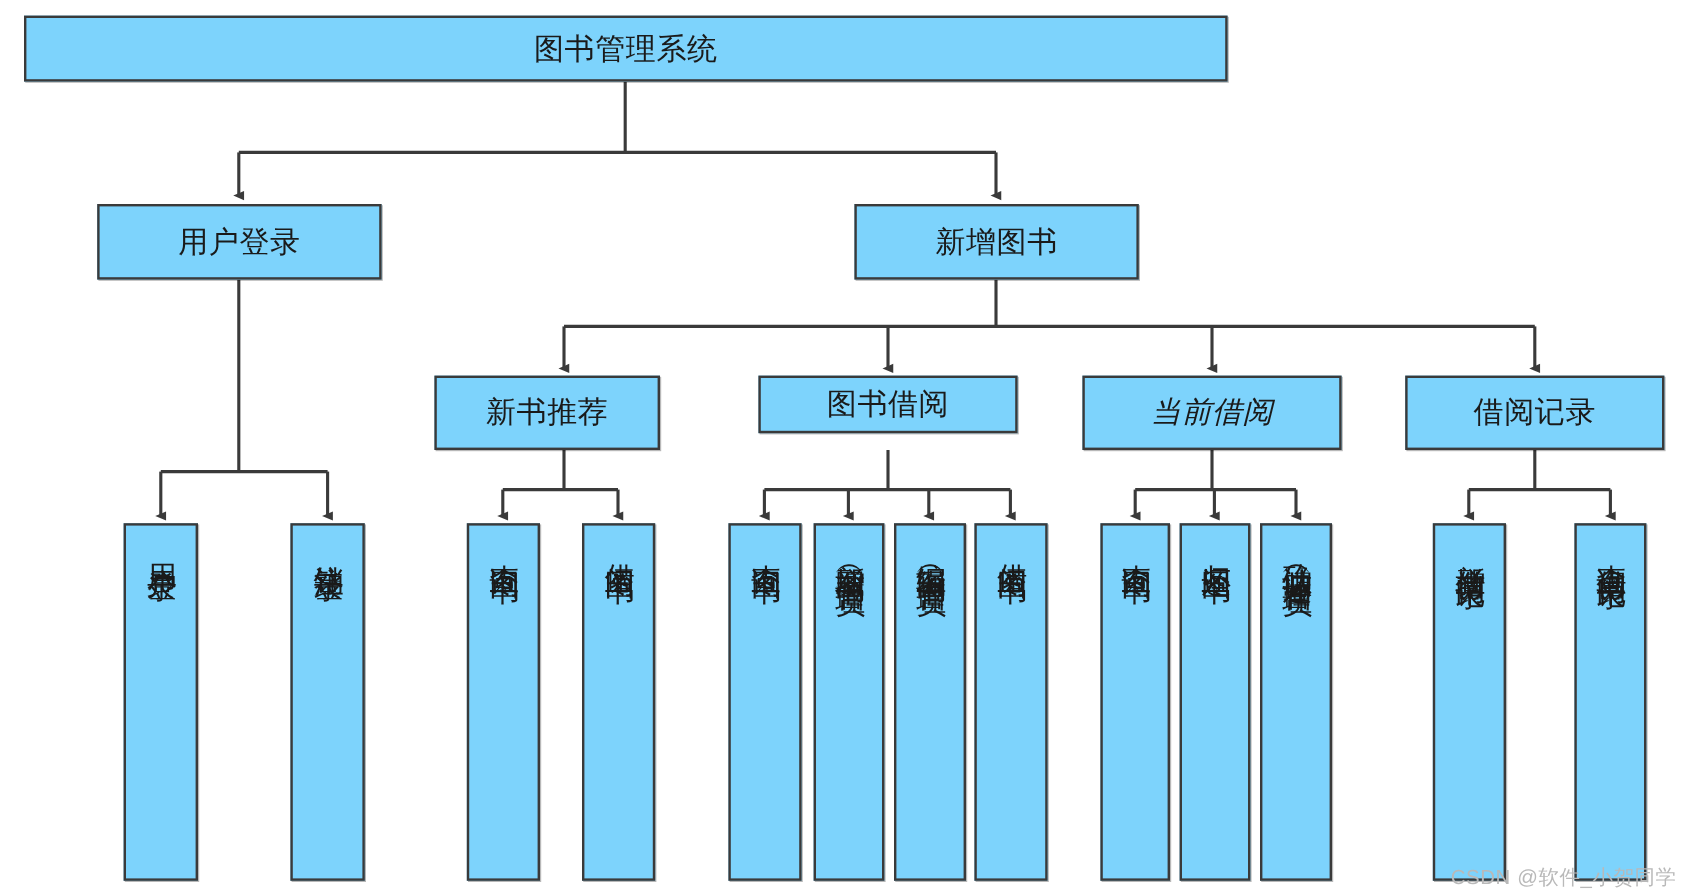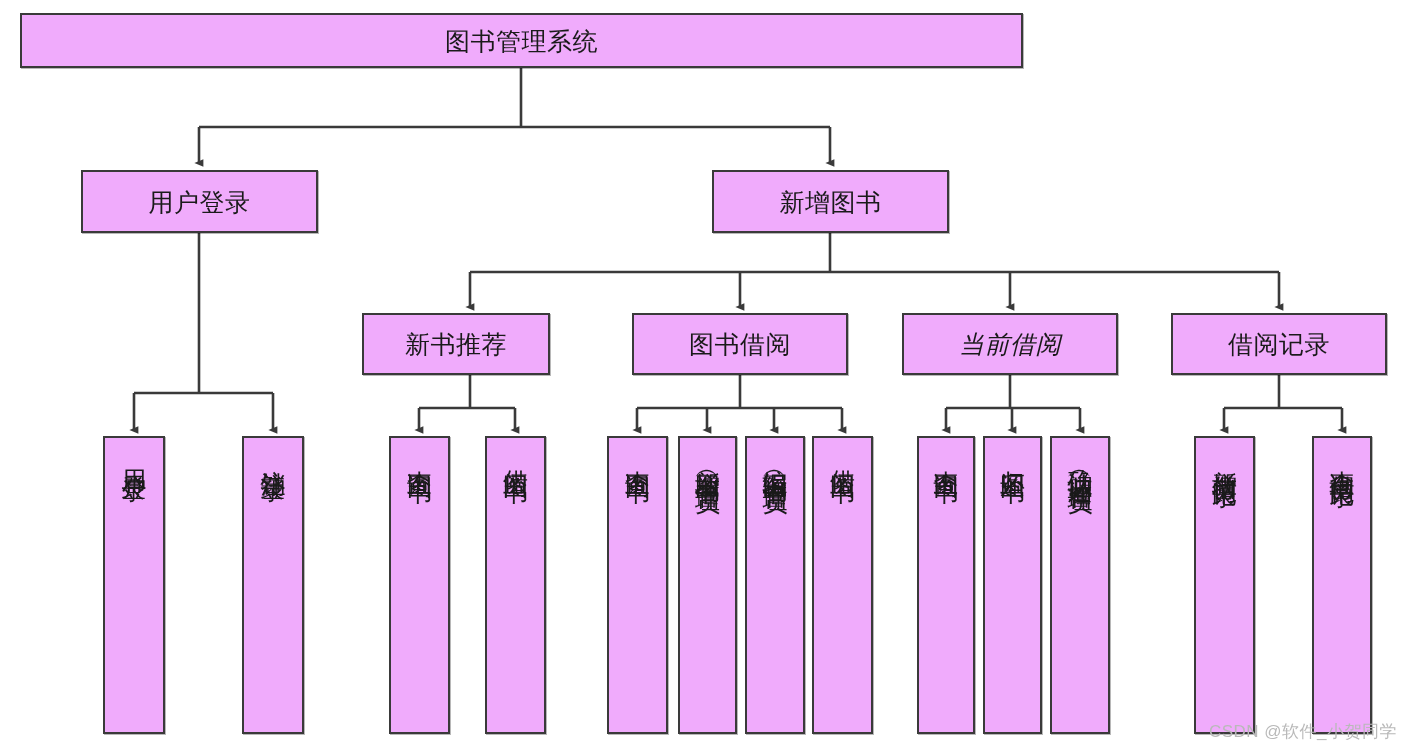--- a/index.html
+++ b/index.html
@@ -21,21 +21,21 @@
     position: absolute;
     left: 0;
     top: 0;
     width: 1405px;
     height: 747px;
     pointer-events: none;
   }
   .node {
     position: absolute;
     box-sizing: border-box;
-    background: #f0abfc;
+    background: #7dd3fc;
     border: 2.5px solid #3a3a3a;
     display: flex;
     align-items: center;
     justify-content: center;
     color: #1a1a1a;
     box-shadow: 1px 1px 0 rgba(0,0,0,0.28);
   }
   .node .lbl {
     display: block;
     text-align: center;
@@ -134,21 +134,21 @@
   <div class="node horiz" style="left:81px; top:170px; width:237px; height:63px;">
     <span class="lbl">用户登录</span>
   </div>
   <div class="node horiz" style="left:712px; top:170px; width:237px; height:63px;">
     <span class="lbl">新增图书</span>
   </div>
 
   <div class="node horiz" style="left:362px; top:313px; width:188px; height:62px;">
     <span class="lbl">新书推荐</span>
   </div>
-  <div class="node horiz" style="left:632px; top:313px; width:216px; height:62px;">
+  <div class="node horiz" style="left:632px; top:313px; width:216px; height:48px;">
     <span class="lbl">图书借阅</span>
   </div>
   <div class="node horiz" style="left:902px; top:313px; width:216px; height:62px;font-style:italic;">
     <span class="lbl">当前借阅</span>
   </div>
   <div class="node horiz" style="left:1171px; top:313px; width:216px; height:62px;">
     <span class="lbl">借阅记录</span>
   </div>
 
   <div class="node vert" style="left:103px; top:436px; width:62px; height:298px;">

